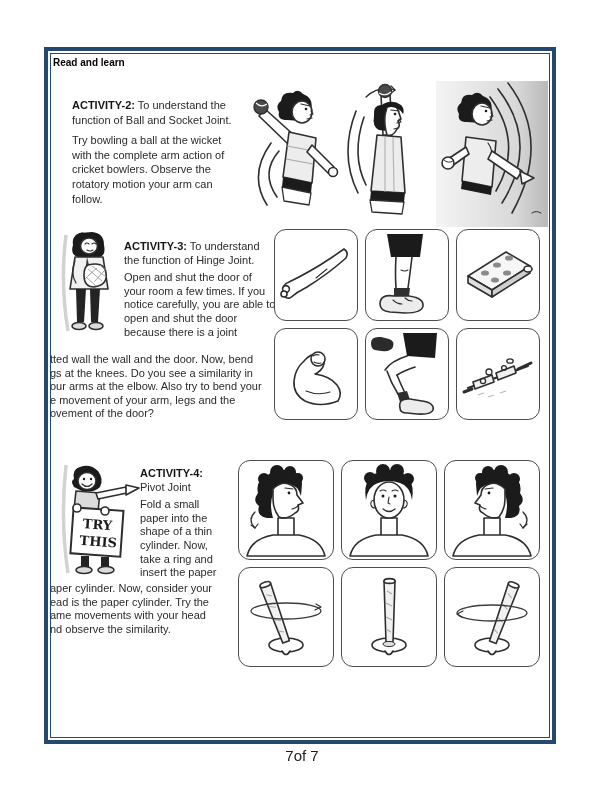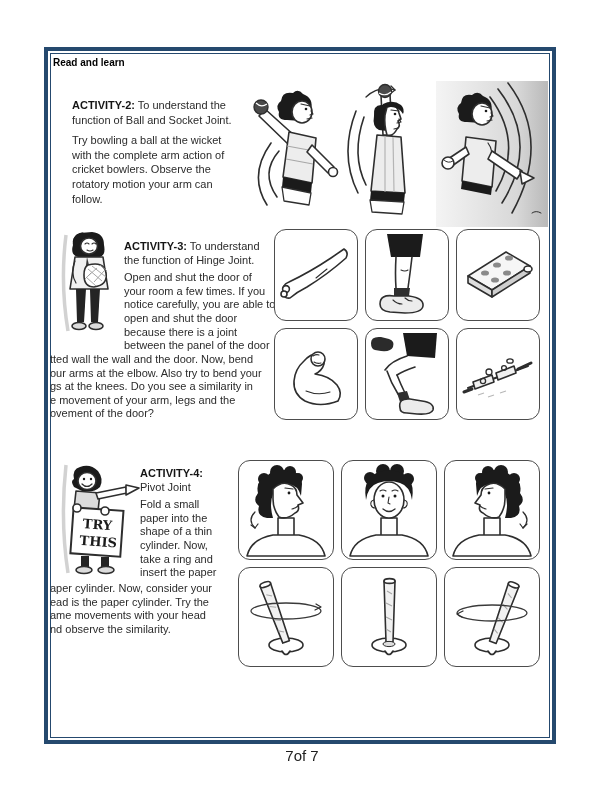--- a/index.html
+++ b/index.html
@@ -158,28 +158,27 @@
     <div class="a3txt">
       <div class="line"><b>ACTIVITY-3:</b> <span>To understand</span></div>
       <div class="line">the function of Hinge Joint.</div>
       <div class="sp4"></div>
       <div>
           <div class="line">Open and shut the door of</div>
           <div class="line">your room a few times. If you</div>
           <div class="line">notice carefully, you are able to</div>
           <div class="line">open and shut the door</div>
           <div class="line">because there is a joint</div>
-          <div class="line">between the panel of the door</div>
         </div>
     </div>
 
     <div class="a3wide">
         <div class="line">tted wall the wall and the door. Now, bend</div>
+        <div class="line">gs at the knees. Do you see a similarity in</div>
         <div class="line">our arms at the elbow. Also try to bend your</div>
-        <div class="line">gs at the knees. Do you see a similarity in</div>
         <div class="line">e movement of your arm, legs and the</div>
         <div class="line">ovement of the door?</div>
       </div>
 
     <div class="grid3">
       <div class="cell">
         <svg width="80" height="86" viewBox="0 0 80 86">
           <path class="fw" d="M8,60 Q5,53 13,50 Q34,40 55,26 L68,17 Q73,20 70,26 Q52,42 31,55 Q21,60 14,66 Q7,67 8,60 Z"></path>
           <path class="lk" d="M40,46 Q46,41 51,37" style="stroke-width:1.1"></path>
           <circle class="fw" cx="10" cy="57" r="3.4"></circle>

